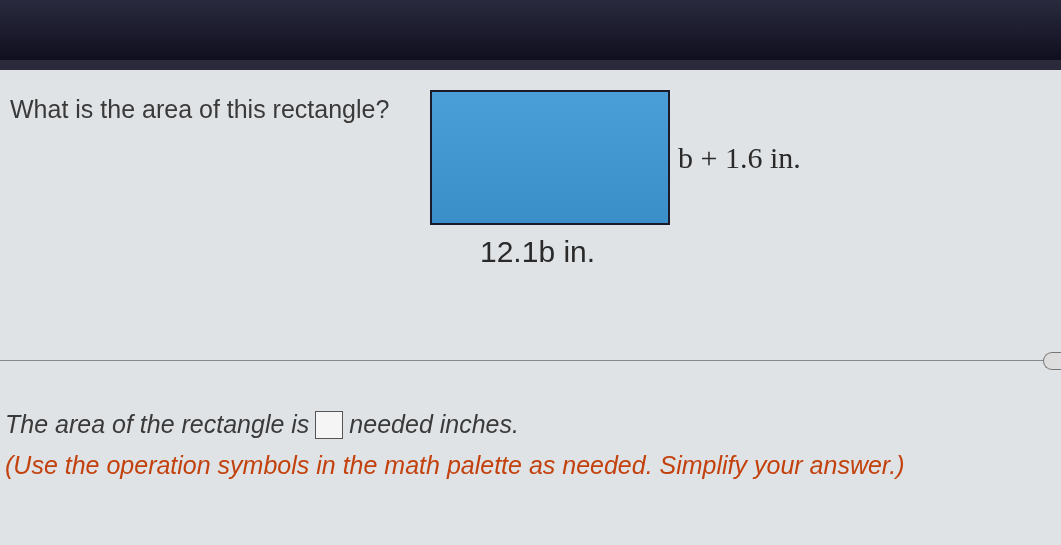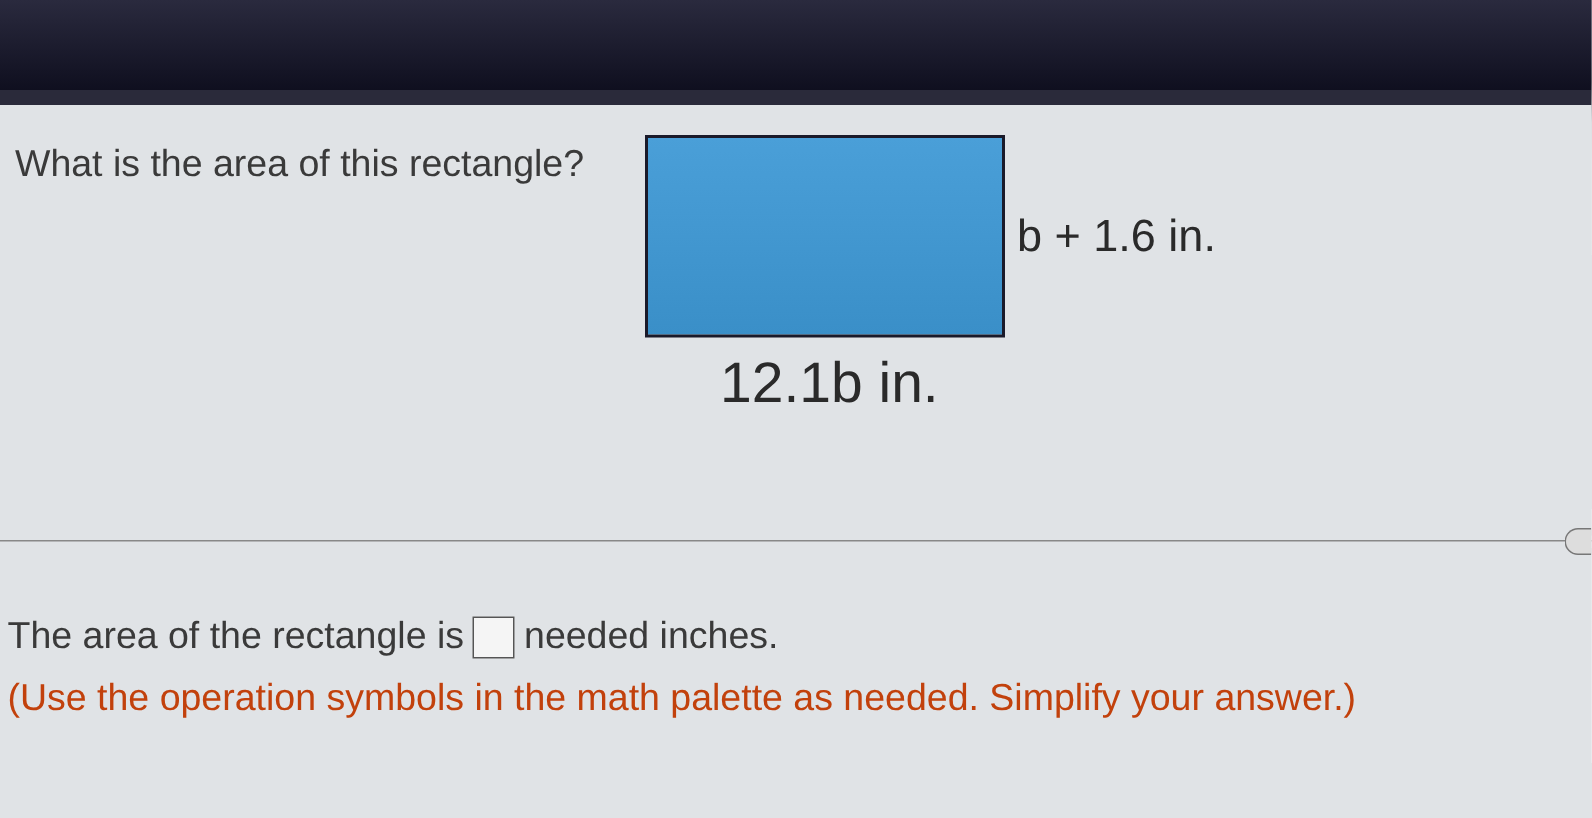--- a/index.html
+++ b/index.html
@@ -45,27 +45,27 @@
     .rectangle-shape {
       width: 240px;
       height: 135px;
       background: linear-gradient(to bottom, #4a9fd8 0%, #3a8fc8 100%);
       border: 2px solid #1a1a2a;
     }
     .height-label {
       font-size: 30px;
       color: #2a2a2a;
       margin-left: 8px;
-      font-family: Liberation Sans, sans-serif;
+      font-family: Liberation Serif, serif;
     }
     .width-label {
       position: absolute;
       top: 165px;
       left: 480px;
-      font-size: 38px;
+      font-size: 30px;
       color: #2a2a2a;
     }
     .hr-line {
       position: absolute;
       top: 290px;
       left: 0;
       right: 0;
       height: 1px;
       background: #888;
     }
@@ -78,20 +78,21 @@
       border: 1px solid #777;
       border-radius: 50% 0 0 50%;
       background: #ddd;
       border-right: none;
     }
     .answer-section {
       position: absolute;
       top: 340px;
       left: 0;
       padding-left: 5px;
+      font-style: italic;
     }
     .answer-line {
       font-size: 25px;
       color: #3a3a3a;
       display: flex;
       align-items: center;
       flex-wrap: wrap;
     }
     .answer-input {
       display: inline-block;

